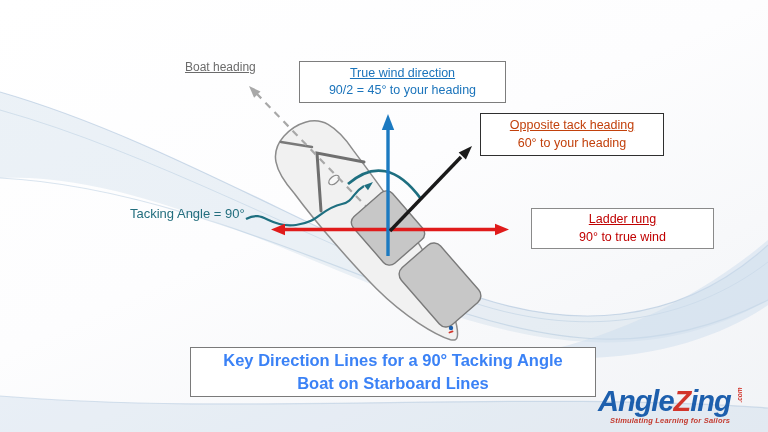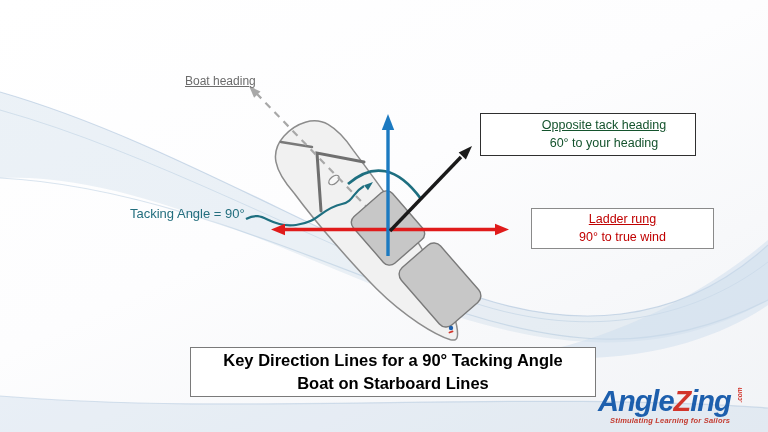--- a/index.html
+++ b/index.html
@@ -3,36 +3,36 @@
 <meta charset="utf-8">
 <style>
   html,body{margin:0;padding:0;background:#e8e8e8;}
   .slide{
     position:relative;width:768px;height:432px;overflow:hidden;
     background:linear-gradient(155deg,#ffffff 0%,#fdfdfe 45%,#f1f3f6 100%);
     font-family:"Liberation Sans",sans-serif;
   }
   .slide svg{position:absolute;left:0;top:0;}
   .label{position:absolute;white-space:nowrap;}
-  .boat-heading{left:185px;top:74px;font-size:12px;color:#6b6b6b;text-decoration:underline;}
+  .boat-heading{left:185px;top:60px;font-size:12px;color:#6b6b6b;text-decoration:underline;}
   .tacking{left:130px;top:206px;font-size:13px;color:#236e7e;}
   .anno-box{
     position:absolute;background:#ffffff;text-align:center;
     display:flex;flex-direction:column;justify-content:center;
     line-height:1.38;font-size:12.5px;
   }
   .anno-title{text-decoration:underline;}
   .box-true{left:299px;top:61px;width:205px;height:40px;border:1px solid #7d7d7d;color:#1b74bb;}
-  .box-opp{left:480px;top:113px;width:182px;height:41px;border:1px solid #2f2f2f;color:#14532d;padding-left:32px;}
+  .box-opp{left:480px;top:113px;width:182px;height:41px;border:1px solid #2f2f2f;color:#c2410c;}
   .box-ladder{left:515px;top:208px;width:181px;height:39px;border:1px solid #8a8a8a;color:#c00000;margin-left:16px;}
   .caption-box{
     position:absolute;left:190px;top:347px;width:404px;height:48px;
     background:#ffffff;border:1px solid #7a7a7a;text-align:center;
     display:flex;flex-direction:column;justify-content:center;
-    font-size:16.5px;font-weight:bold;color:#000000;line-height:23px;
+    font-size:16.5px;font-weight:bold;color:#3b82f6;line-height:23px;
   }
   .logo{position:absolute;left:598px;top:380px;width:166px;}
   .logo-main{font-size:29px;font-weight:bold;font-style:italic;letter-spacing:-1px;line-height:30px;white-space:nowrap;}
   .l-blue{color:#1d5fad;}
   .l-red{color:#d2352b;}
   .l-com{display:inline-block;transform:rotate(-90deg);font-size:6.5px;font-weight:bold;color:#d2352b;letter-spacing:0;vertical-align:14px;margin-left:1px;}
   .tagline{font-size:7.5px;font-style:italic;font-weight:bold;color:#c43b30;margin:0 0 0 12px;letter-spacing:0.2px;white-space:nowrap;}
 </style>
 </head>
 <body>
@@ -96,20 +96,24 @@
 
     <g>
       <line x1="390" y1="231" x2="461" y2="157" stroke="#1a1a1a" stroke-width="3.4"></line>
       <polygon points="472,146 465.9,159.5 458.7,152.6" fill="#1a1a1a"></polygon>
     </g>
   </svg>
 
   <div class="label boat-heading">Boat heading</div>
   <div class="label tacking">Tacking Angle = 90°</div>
 
+  <div class="anno-box box-true">
+    <div class="anno-title">True wind direction</div>
+    <div class="anno-sub">90/2 = 45° to your heading</div>
+  </div>
 
   <div class="anno-box box-opp">
     <div class="anno-title">Opposite tack heading</div>
     <div class="anno-sub">60° to your heading</div>
   </div>
 
   <div class="anno-box box-ladder">
     <div class="anno-title">Ladder rung</div>
     <div class="anno-sub">90° to true wind</div>
   </div>

